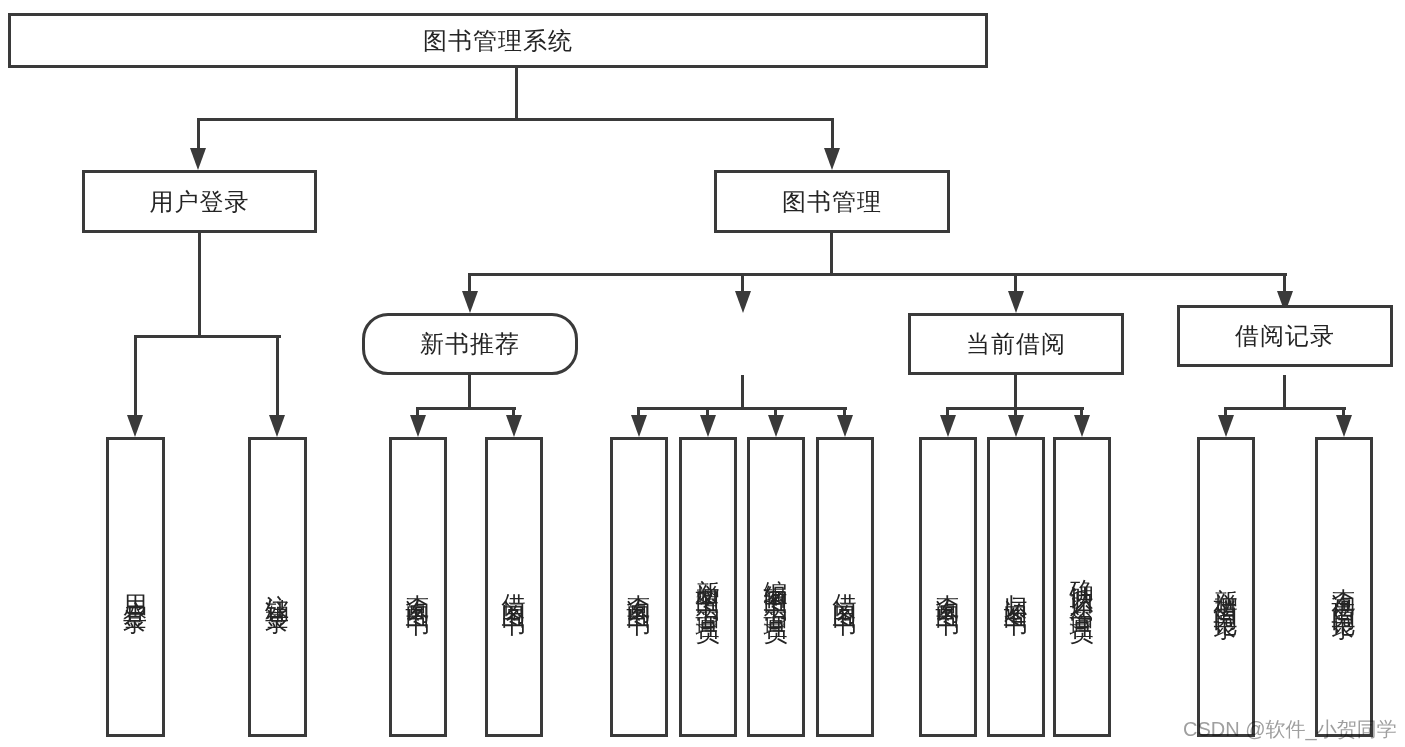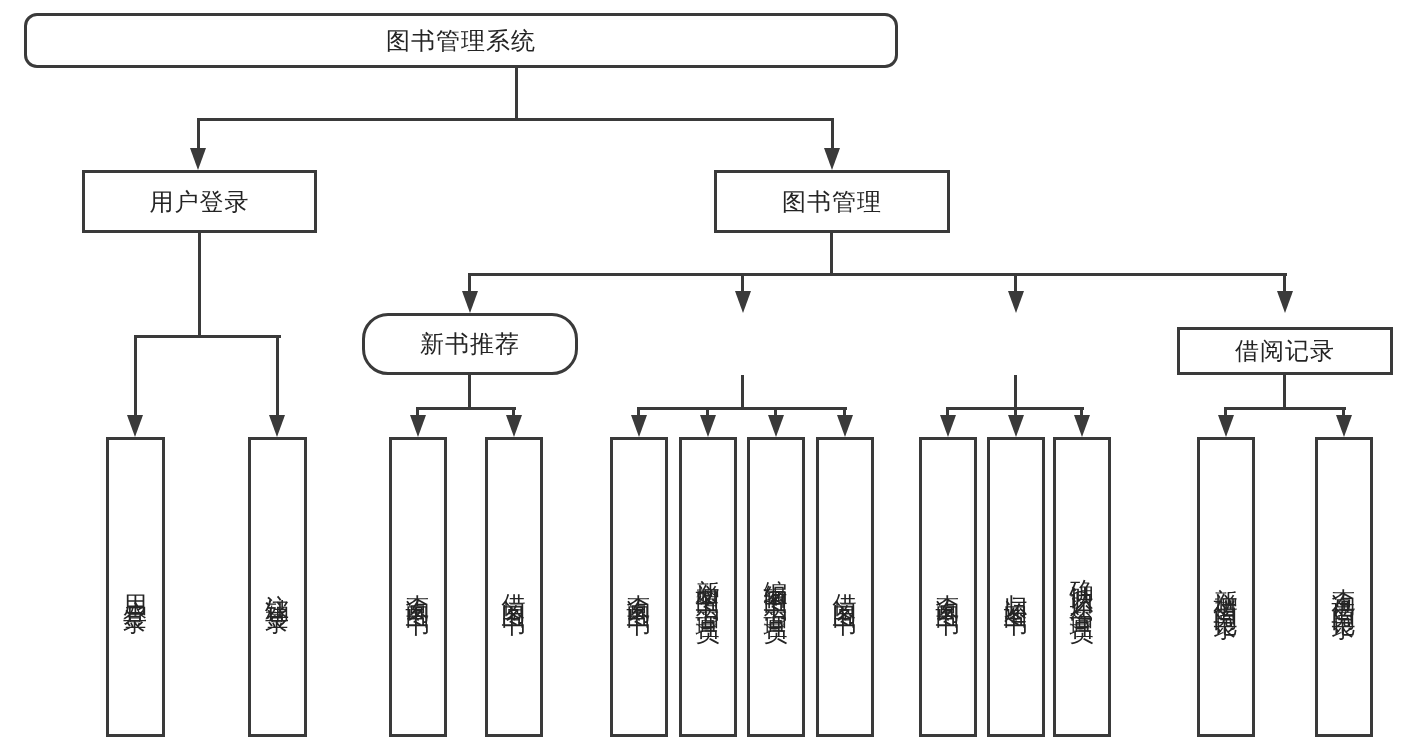--- a/index.html
+++ b/index.html
@@ -29,21 +29,21 @@
   .watermark{
     position:absolute;left:1183px;top:716px;font-size:20px;color:#9f9f9f;
     mix-blend-mode:multiply;z-index:10;white-space:nowrap;
   }
 </style>
 </head>
 <body>
 
 <div id="canvas">
 
-  <div class="box" style="left:24px;top:13px;width:874px;height:55px;border-radius:13px;">
+  <div class="box" style="left:8px;top:13px;width:980px;height:55px;">
     <span>图书管理系统</span>
   </div>
 
   <div class="vl" style="left:515px;top:68px;height:50px;"></div>
   <div class="hl" style="left:197px;top:118px;width:637px;"></div>
   <div class="vl" style="left:197px;top:118px;height:32px;"></div>
   <div class="arrow" style="left:190px;top:148px;"></div>
   <div class="vl" style="left:831px;top:118px;height:32px;"></div>
   <div class="arrow" style="left:824px;top:148px;"></div>
 
@@ -68,21 +68,24 @@
   <div class="vl" style="left:741px;top:273px;height:22px;"></div>
   <div class="arrow" style="left:735px;top:291px;"></div>
   <div class="vl" style="left:1014px;top:273px;height:22px;"></div>
   <div class="arrow" style="left:1008px;top:291px;"></div>
   <div class="vl" style="left:1283px;top:273px;height:22px;"></div>
   <div class="arrow" style="left:1277px;top:291px;"></div>
 
   <div class="box" style="left:362px;top:313px;width:216px;height:62px;border-radius:26px;">
     <span>新书推荐</span>
   </div>
-  <div class="box" style="left:1177px;top:327px;width:216px;height:48px;justify-content:center;">
+  <div class="box" style="left:908px;top:313px;width:216px;height:62px;">
+    <span>当前借阅</span>
+  </div>
+  <div class="box" style="left:1177px;top:305px;width:216px;height:62px;justify-content:center;">
     <span>借阅记录</span>
   </div>
 
   <div class="vl" style="left:468px;top:375px;height:34px;"></div>
   <div class="hl" style="left:416px;top:407px;width:100px;"></div>
   <div class="vl" style="left:416px;top:407px;height:10px;"></div>
   <div class="arrow" style="left:410px;top:415px;"></div>
   <div class="vl" style="left:512px;top:407px;height:10px;"></div>
   <div class="arrow" style="left:506px;top:415px;"></div>
 
@@ -150,14 +153,15 @@
     <span>确认归还（管理员）</span>
   </div>
 
   <div class="leaf" style="left:1197px;top:437px;width:58px;height:300px;">
     <span>新增借阅记录</span>
   </div>
   <div class="leaf" style="left:1315px;top:437px;width:58px;height:300px;">
     <span>查询借阅记录</span>
   </div>
 
+  <div class="watermark">CSDN @软件_小贺同学</div>
 
 </div>
 
 </body></html>

